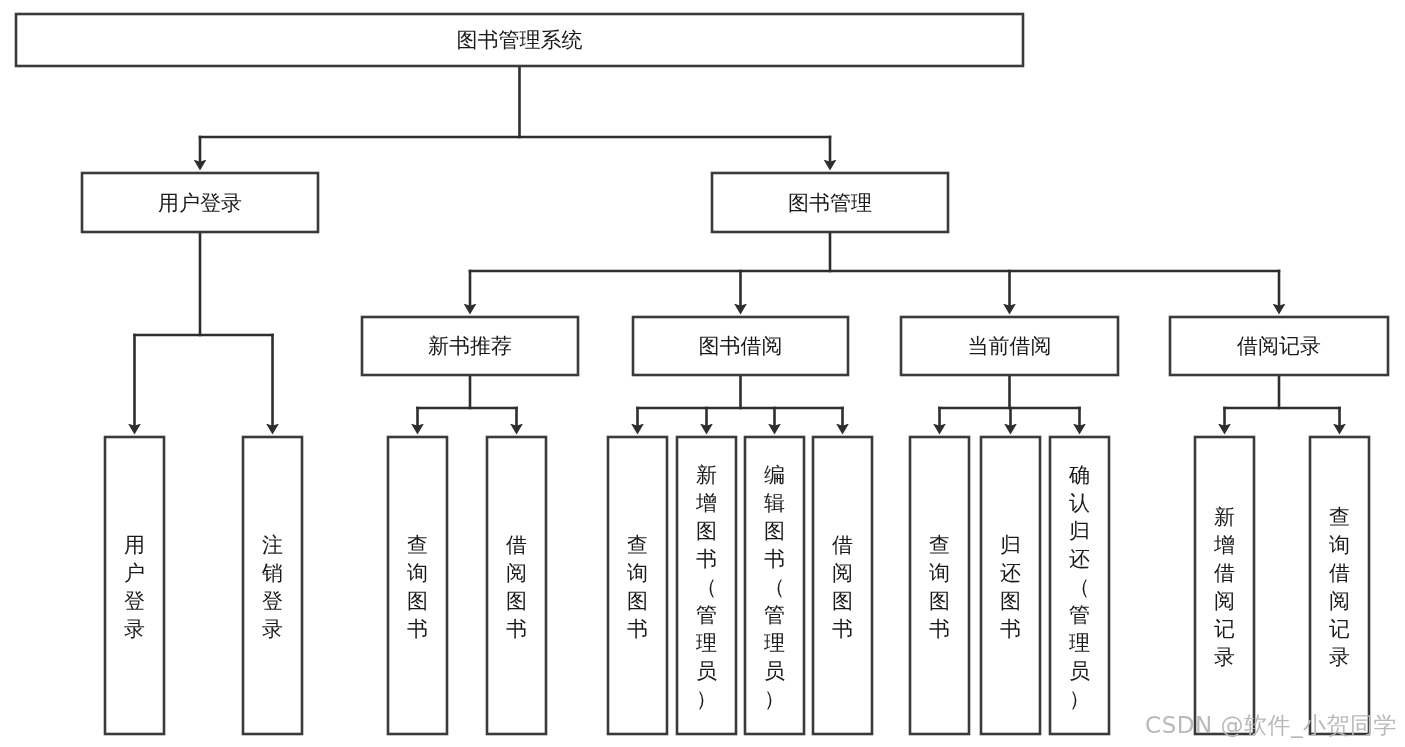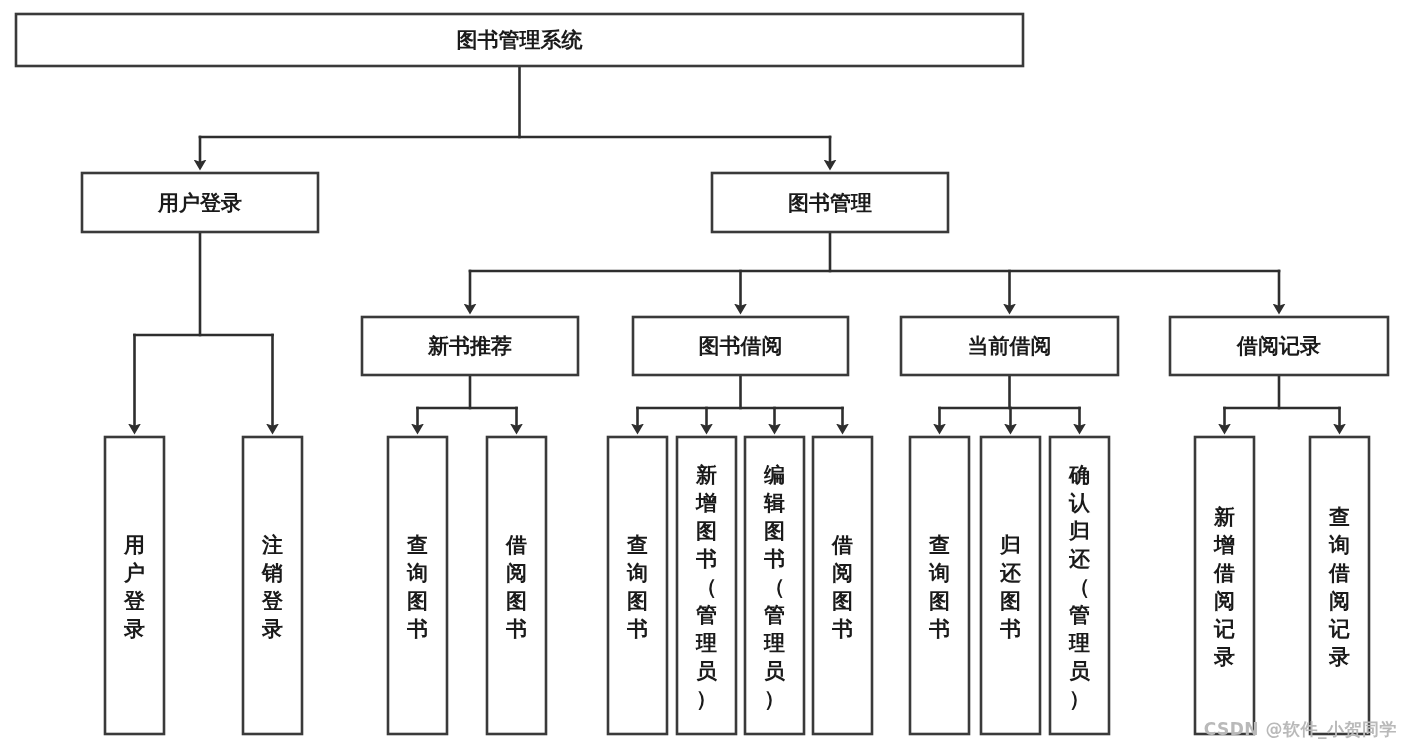--- a/index.html
+++ b/index.html
@@ -12,21 +12,20 @@
     width: 1405px;
     height: 747px;
     font-family: "DejaVu Sans", "Liberation Sans", sans-serif;
     overflow: hidden;
     position: relative;
   }
   #diagram-root {
     position: relative;
     width: 1405px;
     height: 747px;
-    font-weight: bold;
   }
   svg#tree-svg {
     position: absolute;
     left: 0;
     top: 0;
     width: 1405px;
     height: 747px;
     display: block;
   }
   .node-box {
@@ -55,21 +54,21 @@
     font-family: "DejaVu Sans", "Liberation Sans", sans-serif;
     font-size: 21px;
     fill: #1a1a1a;
     text-anchor: middle;
   }
   .watermark {
     position: absolute;
     right: 8px;
     bottom: 6px;
     font-family: "DejaVu Sans", "Liberation Sans", sans-serif;
-    font-size: 17px;
+    font-size: 23px;
     color: #b9b9b9;
     letter-spacing: 0.5px;
     white-space: nowrap;
     user-select: none;
   }
 </style>
 </head>
 <body>
 
 <div id="diagram-root">

